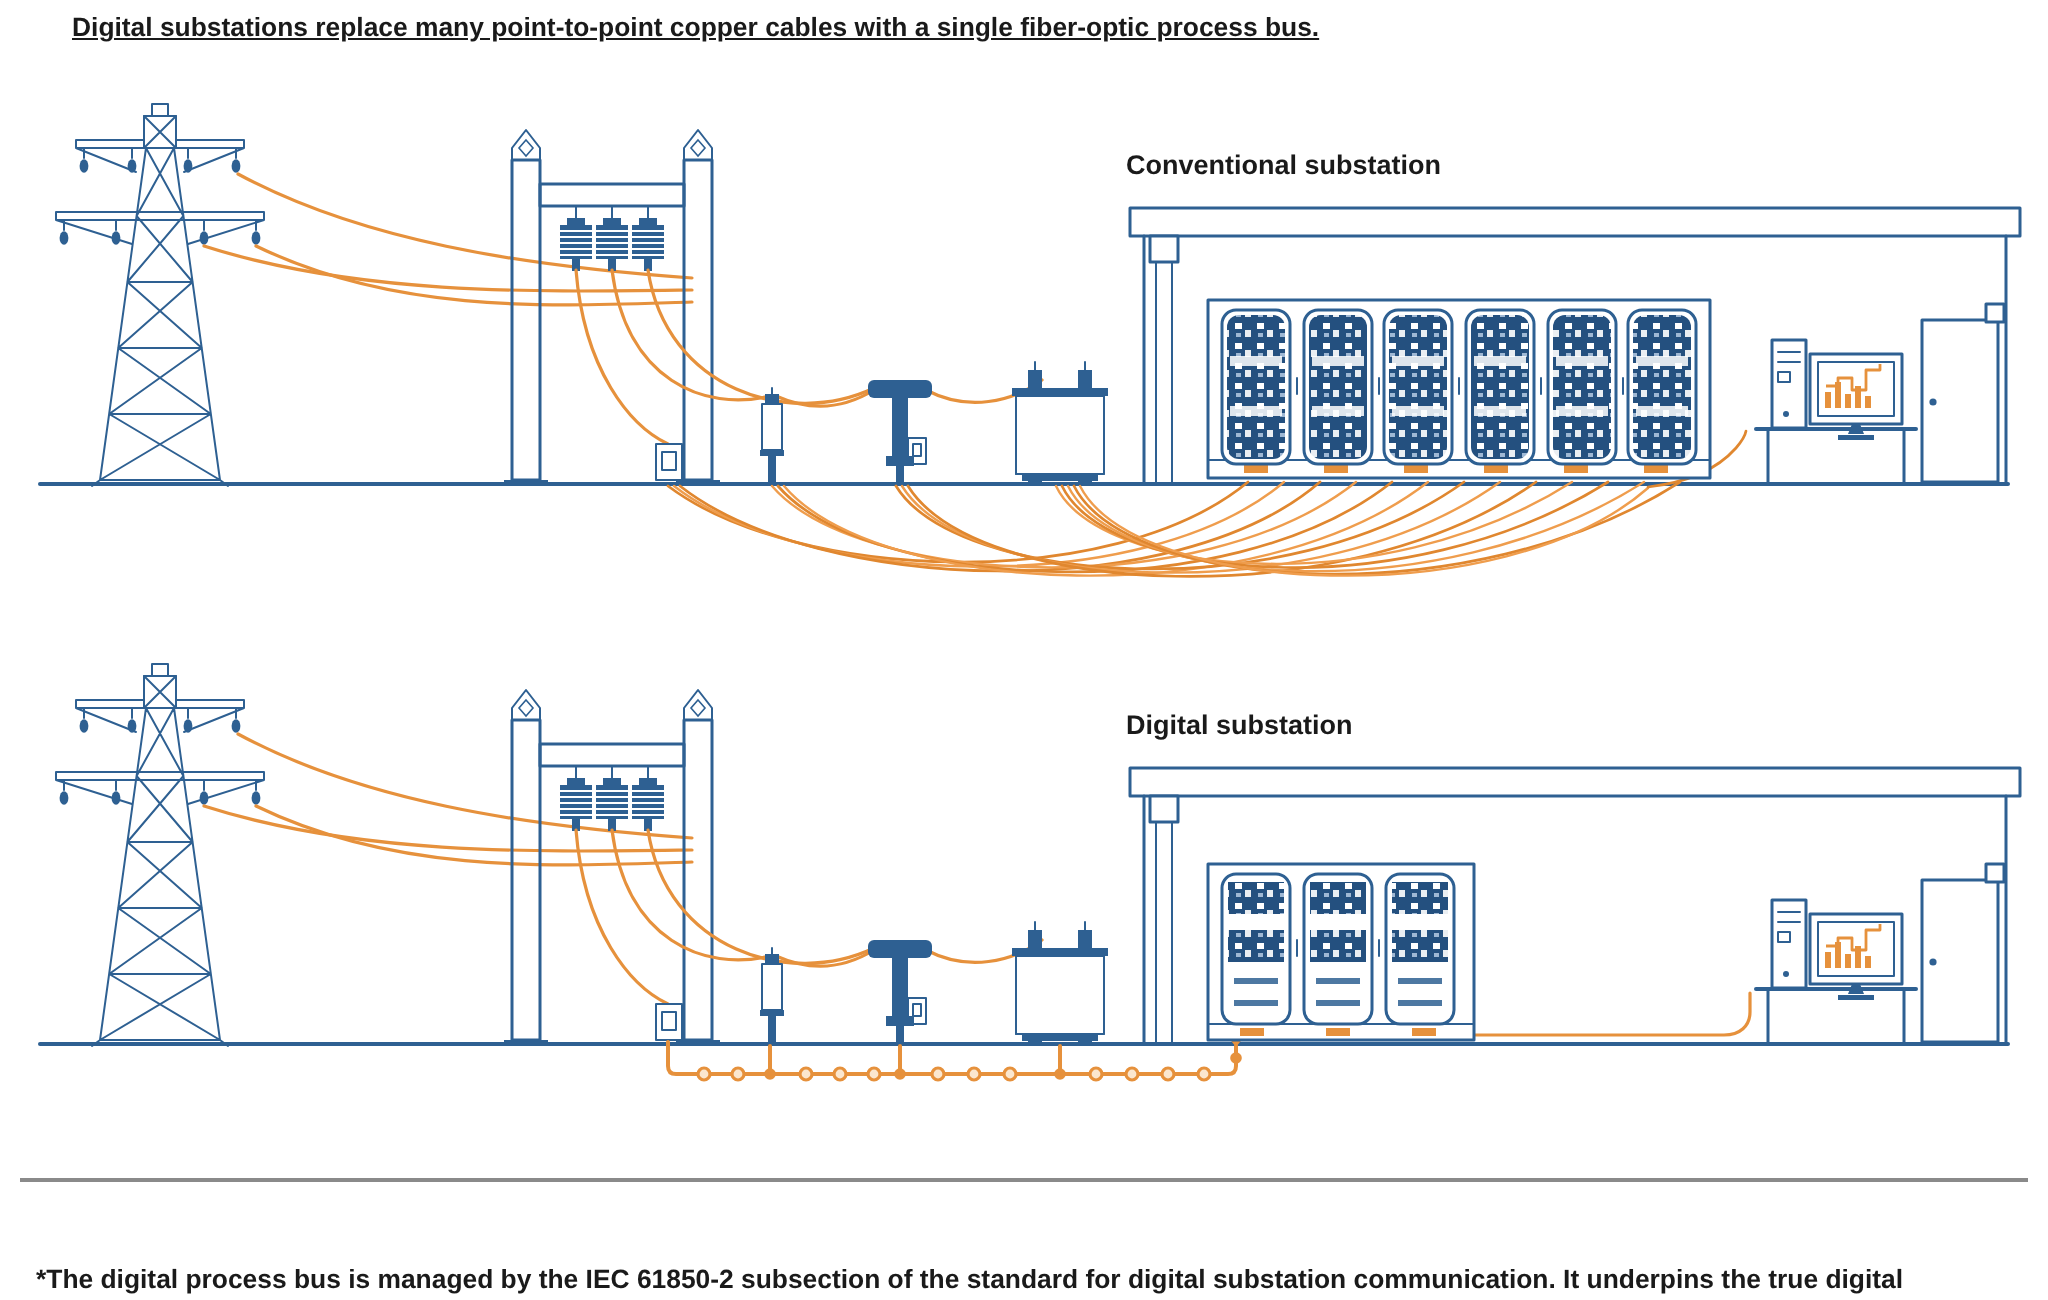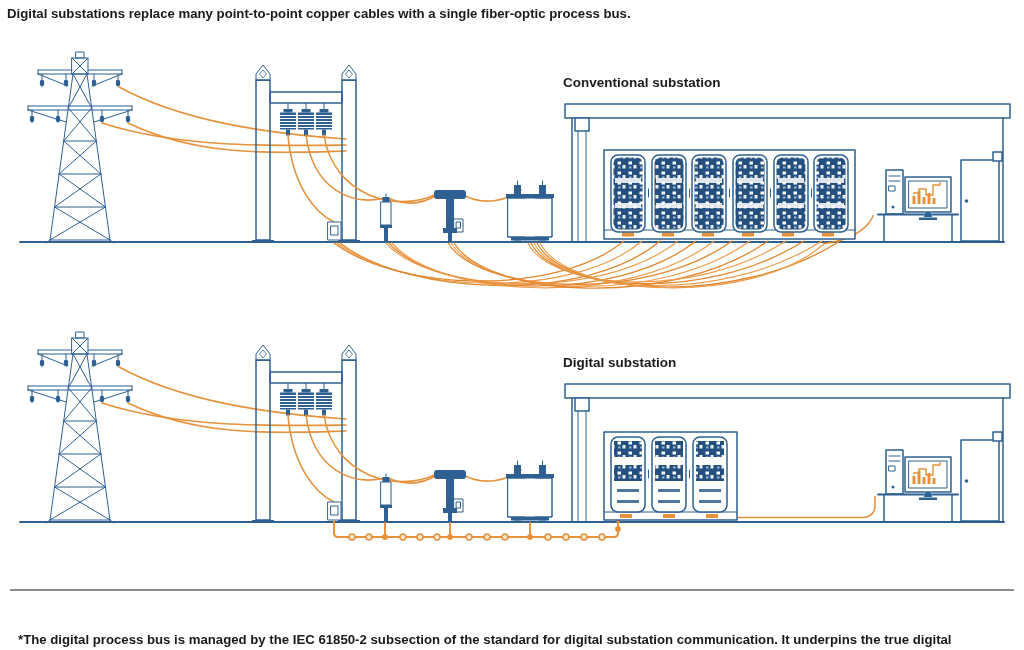--- a/index.html
+++ b/index.html
@@ -2,22 +2,22 @@
 <html style="--diagram-blue: #2e6092; --dark-blue: #24507f; --cable-orange: #e6913c; --node-fill: #fbe7cf; --text-color: #1a1a1a; --divider-gray: #8a8a8a; --background: #ffffff;"><head>
 <meta charset="utf-8">
 <style>
   :root{
     --diagram-blue:#2e6092; --dark-blue:#24507f; --cable-orange:#e6913c;
     --node-fill:#fbe7cf; --text-color:#1a1a1a; --divider-gray:#8a8a8a; --background:#ffffff;
   }
   html,body{margin:0;padding:0;}
   body{width:1024px;height:650px;background:var(--background);position:relative;overflow:hidden;
        font-family:"Liberation Sans",sans-serif;}
-  .caption{position:absolute;left:7px;top:6px;width:960px;font-size:13.2px;font-weight:bold;
-           color:var(--text-color);}
+  .caption{position:absolute;left:36px;top:6px;width:960px;font-size:13.2px;font-weight:bold;
+           color:var(--text-color);text-decoration:underline;}
   .footnote{position:absolute;left:18px;top:630px;width:982px;font-size:13.2px;font-weight:bold;
             color:var(--text-color);line-height:1.5;}
   .divider{position:absolute;left:10px;top:589px;width:1004px;height:2px;background:var(--divider-gray);}
   svg{position:absolute;left:0;top:0;}
   .st{stroke:var(--diagram-blue);stroke-width:1.5;fill:none;stroke-linejoin:round;stroke-linecap:round;}
   .st1{stroke:var(--diagram-blue);stroke-width:1;fill:none;stroke-linejoin:round;stroke-linecap:round;}
   .st2{stroke:var(--diagram-blue);stroke-width:2;fill:none;stroke-linecap:round;}
   .fb{fill:var(--diagram-blue);stroke:none;}
   .fw{fill:#fff;}
   .wire{stroke:var(--cable-orange);stroke-width:1.6;fill:none;stroke-linecap:round;}

